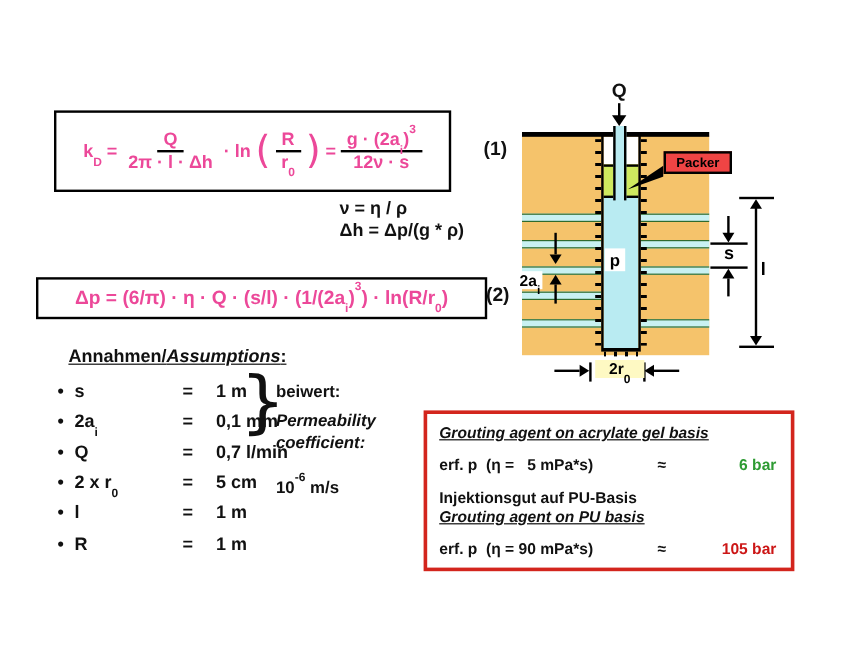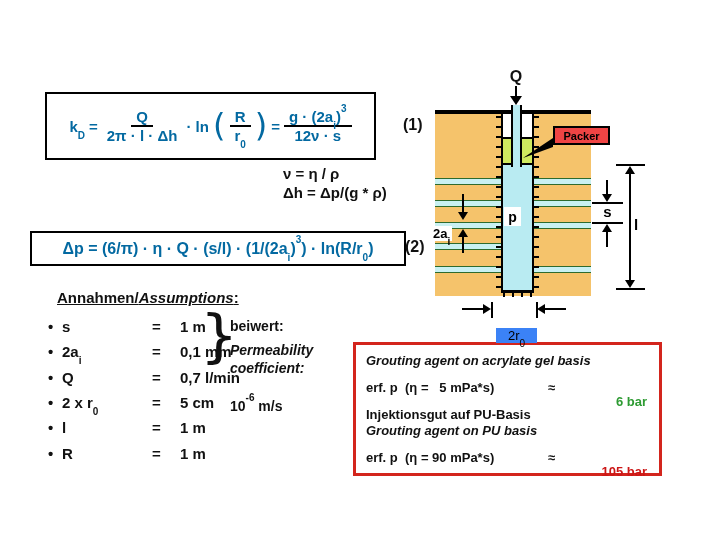--- a/index.html
+++ b/index.html
@@ -1,21 +1,21 @@
 <!DOCTYPE html>
 <html><head>
 <meta charset="utf-8">
 <style>
   html,body{margin:0;padding:0;}
   body{width:720px;height:540px;background:#fff;font-family:"Liberation Sans","DejaVu Sans",sans-serif;overflow:hidden;}
   .canvas{position:relative;width:720px;height:540px;background:#fff;}
   .abs{position:absolute;}
 
   
-  .fbox{position:absolute;border:2px solid #000;background:#fff;display:flex;align-items:center;justify-content:center;font-weight:bold;color:#0369a1;}
+  .fbox{position:absolute;border:2px solid #000;background:#fff;display:flex;align-items:center;justify-content:center;font-weight:bold;color:#ec4899;}
   #f1box{left:45px;top:92px;width:327px;height:64px;font-size:15px;gap:4px;}
   #f2box{left:30px;top:231px;width:372px;height:31px;font-size:16px;}
   .frac{display:inline-flex;flex-direction:column;align-items:center;line-height:1.15;}
   .frac .num{border-bottom:2px solid #000;padding:0 5px;width:auto;text-align:center;}
   .frac .den{padding:0 5px;text-align:center;}
   .bigparen{font-size:32px;font-weight:400;line-height:0.9;position:relative;top:-1px;font-family:"DejaVu Sans",sans-serif;}
   sub{font-size:10px;position:relative;top:3px;line-height:0;}
   sup{font-size:10px;position:relative;top:-4px;line-height:0;}
   .eqtag{position:absolute;font-size:16px;font-weight:bold;color:#111;}
   #tag1{left:403px;top:116px;}
@@ -33,25 +33,25 @@
   .arow .sym{width:90px;}
   .arow .aeq{width:28px;}
   #brace{left:200px;top:305px;font-size:60px;font-weight:400;line-height:1;color:#111;transform:scaleY(0.95);font-family:"DejaVu Sans",sans-serif;}
   #perm{left:230px;top:317px;font-size:14px;font-weight:bold;color:#111;line-height:18px;}
   #perm .en{font-style:italic;margin-top:6px;}
   #perm .pv{margin-top:20px;font-style:normal;}
 
   
   #redbox{left:353px;top:342px;width:309px;height:134px;border:3px solid #d3251d;box-sizing:border-box;padding:8px 10px 4px 10px;color:#111;}
   .inj-de{font-size:13px;font-weight:bold;line-height:16px;}
-  .inj-en{font-size:13px;font-weight:bold;font-style:italic;line-height:16px;}
+  .inj-en{font-size:13px;font-weight:bold;font-style:italic;text-decoration:underline;line-height:16px;}
   .erf-row{position:relative;height:16px;margin-top:11px;margin-bottom:11px;font-size:13px;font-weight:bold;}
   .erf-left{position:absolute;left:0;white-space:pre;}
   .erf-approx{position:absolute;left:182px;}
-  .erf-val{position:absolute;right:2px;margin-top:14px;}
+  .erf-val{position:absolute;right:2px;}
   .val-green{color:#2e9b33;}
   .val-red{color:#cc1616;}
 
   
   .soil{left:435px;top:113px;width:156px;height:183px;background:#f5c36b;}
   .surface{left:435px;top:110px;width:156px;height:4px;background:#000;}
   .seam{background:#c9f1f2;border-top:1px solid #2e6b2e;border-bottom:1px solid #2e6b2e;height:5px;}
   .seamL{left:435px;width:66px;}
   .seamR{left:534px;width:57px;}
   .bh-upper{left:503px;top:114px;width:29px;height:23px;background:#fff;}
@@ -70,21 +70,21 @@
   .tri-down{border-left:5px solid transparent;border-right:5px solid transparent;border-top:8px solid #000;}
   .tri-up{border-left:5px solid transparent;border-right:5px solid transparent;border-bottom:8px solid #000;}
   .tri-right{border-top:5px solid transparent;border-bottom:5px solid transparent;border-left:8px solid #000;}
   .tri-left{border-top:5px solid transparent;border-bottom:5px solid transparent;border-right:8px solid #000;}
   #packerbox{left:553px;top:126px;width:57px;height:19px;border:2px solid #000;background:#ef4444;box-sizing:border-box;display:flex;align-items:center;justify-content:center;font-size:11px;font-weight:bold;}
   #callout{left:523px;top:138px;width:30px;height:20px;background:#000;clip-path:polygon(100% 0,100% 45%,0 100%);}
   #plabel{left:504px;top:207px;width:17px;height:19px;background:#fff;display:flex;align-items:center;justify-content:center;font-size:14px;font-weight:bold;}
   #aperture{left:431px;top:226px;background:#fff;padding:0 2px;font-size:13px;font-weight:bold;}
   #slabel{left:599px;top:203px;width:17px;text-align:center;font-size:15px;font-weight:bold;}
   #llabel{left:634px;top:216px;font-size:15px;font-weight:bold;}
-  #r0label{left:496px;top:328px;width:41px;text-align:center;font-size:13px;font-weight:normal;background:#3b82f6;}
+  #r0label{left:496px;top:300px;width:41px;text-align:center;font-size:13px;font-weight:bold;background:#fef9c3;}
   .tick-h{height:2px;background:#000;}
   .tick-v{width:2px;background:#000;}
 </style>
 </head>
 <body>
 
 <div class="canvas">
 
   <div class="fbox" id="f1box">
     <span><span>k</span><sub>D</sub></span>

